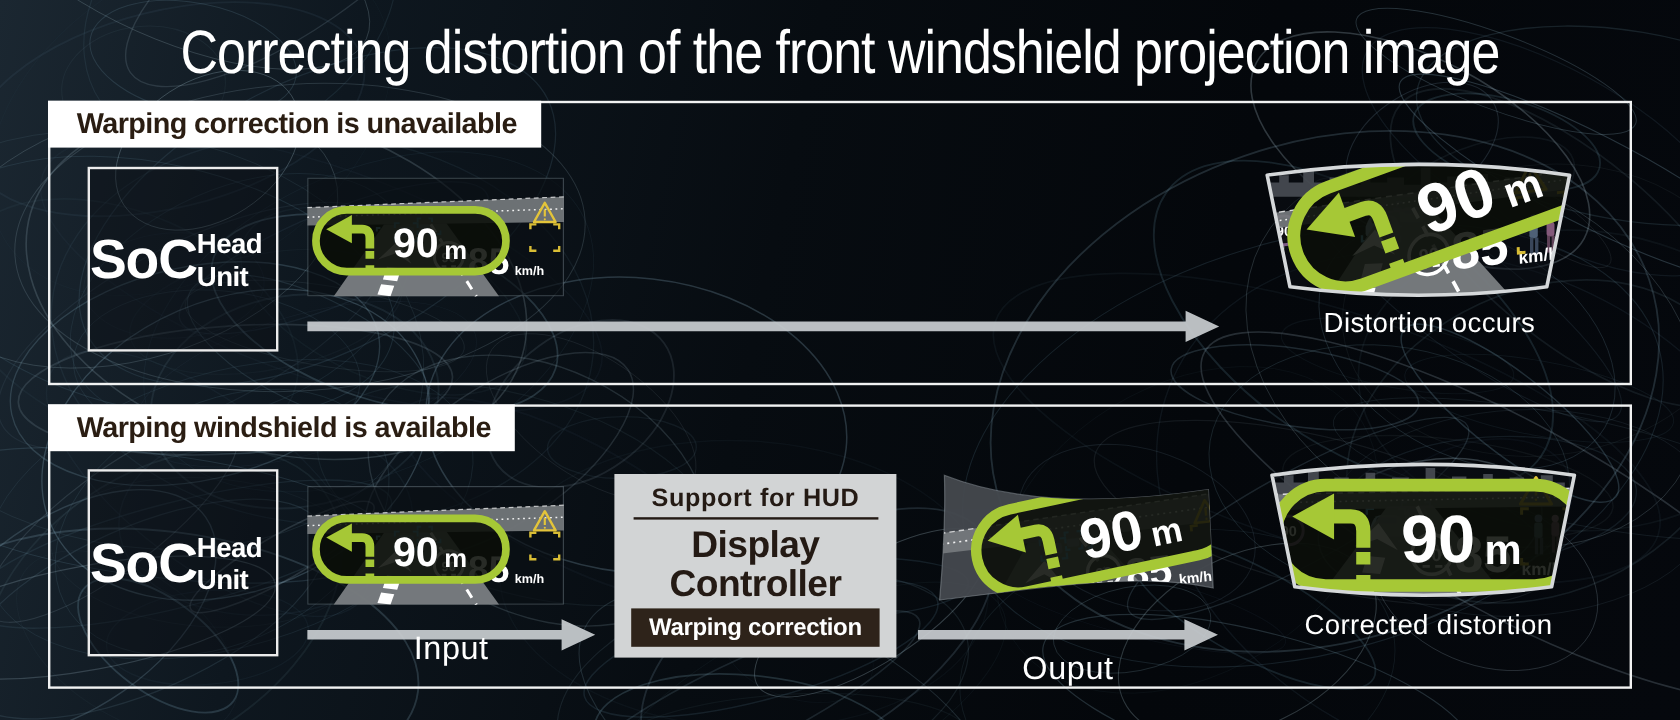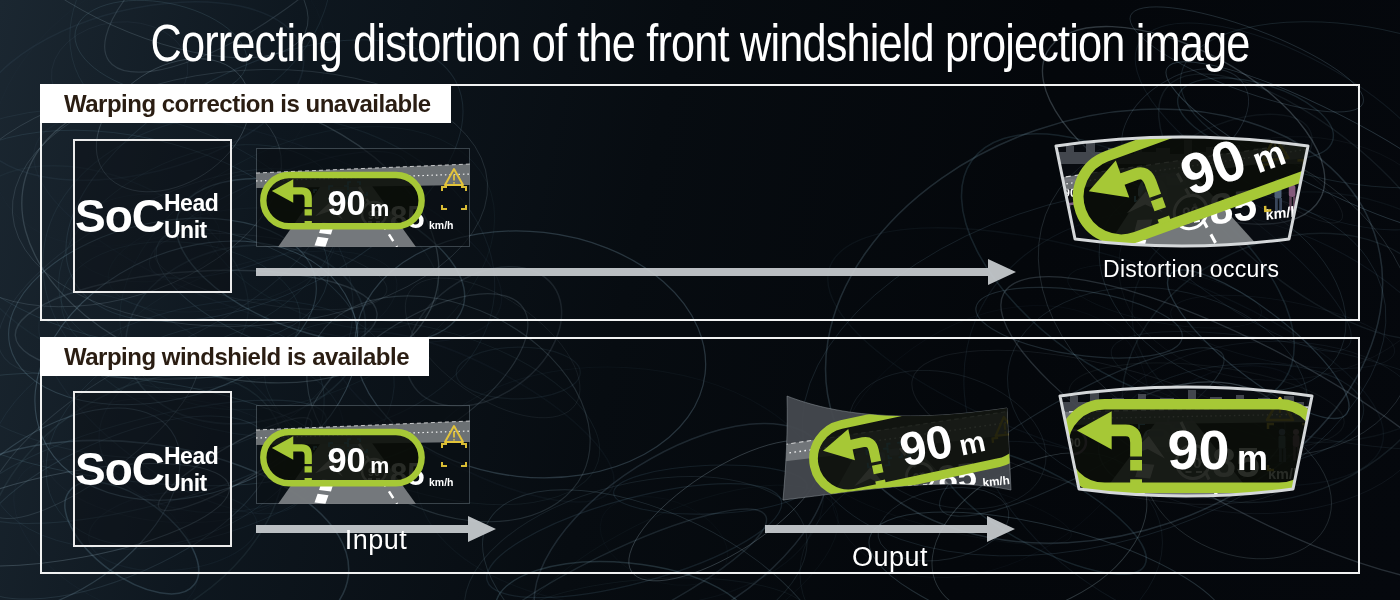--- a/index.html
+++ b/index.html
@@ -330,20 +330,29 @@
       <rect x="0.5" y="0.5" width="213" height="98" fill="rgba(9,14,20,.62)" stroke="rgba(150,165,175,.35)"></rect>
       <use href="#hud-content"></use>
       <use href="#hud-badge" transform="translate(3,14) scale(0.78)"></use>
     </svg>
 
     <svg class="flow-arrow" style="left:214px;top:175px;" width="240" height="30">
       <polygon points="0,11 212,11 212,2 240,15 212,28 212,19 0,19"></polygon>
     </svg>
     <div class="flow-label" style="left:214px;top:186px;width:240px;">Input</div>
 
+    <div class="controller">
+      <div class="ctl-heading">Support for HUD</div>
+      <div class="ctl-rule"></div>
+      <div class="ctl-name">
+        <div>Display</div>
+        <div>Controller</div>
+      </div>
+      <div class="ctl-chip">Warping correction</div>
+    </div>
 
     <svg class="flow-arrow" style="left:723px;top:175px;" width="250" height="30">
       <polygon points="0,11 222,11 222,2 250,15 222,28 222,19 0,19"></polygon>
     </svg>
     <div class="flow-label" style="left:723px;top:203px;width:250px;">Ouput</div>
 
     <svg class="warped" style="left:733px;top:49px;" width="240" height="118" viewBox="0 0 240 118">
       <defs>
           <clipPath id="clipC">
             <path d="M12,8 C58,26 126,36 232,20 L236,102 C172,88 92,102 8,112 C11,78 13,42 12,8 Z"></path>
@@ -365,16 +374,17 @@
       <path d="M14,24 Q140,6 266,24 L247,117 Q140,131 33,117 Z" fill="rgba(12,16,22,.5)"></path>
       <g clip-path="url(#clipB)">
         <use href="#ws-scene"></use>
         <use href="#ws-overlay"></use>
         <use href="#hud-badge" transform="translate(10,11) scale(0.97)"></use>
       </g>
       <path d="M14,24 Q140,6 266,24 L247,117 Q140,131 33,117 Z" fill="none" stroke="#d5d8da" stroke-width="3" stroke-linejoin="round"></path>
     </svg>
 
     <div class="caption" style="left:1045px;top:167px;">
+      <div>Corrected distortion</div>
     </div>
   </section>
 
 </div>
 
 </body></html>

